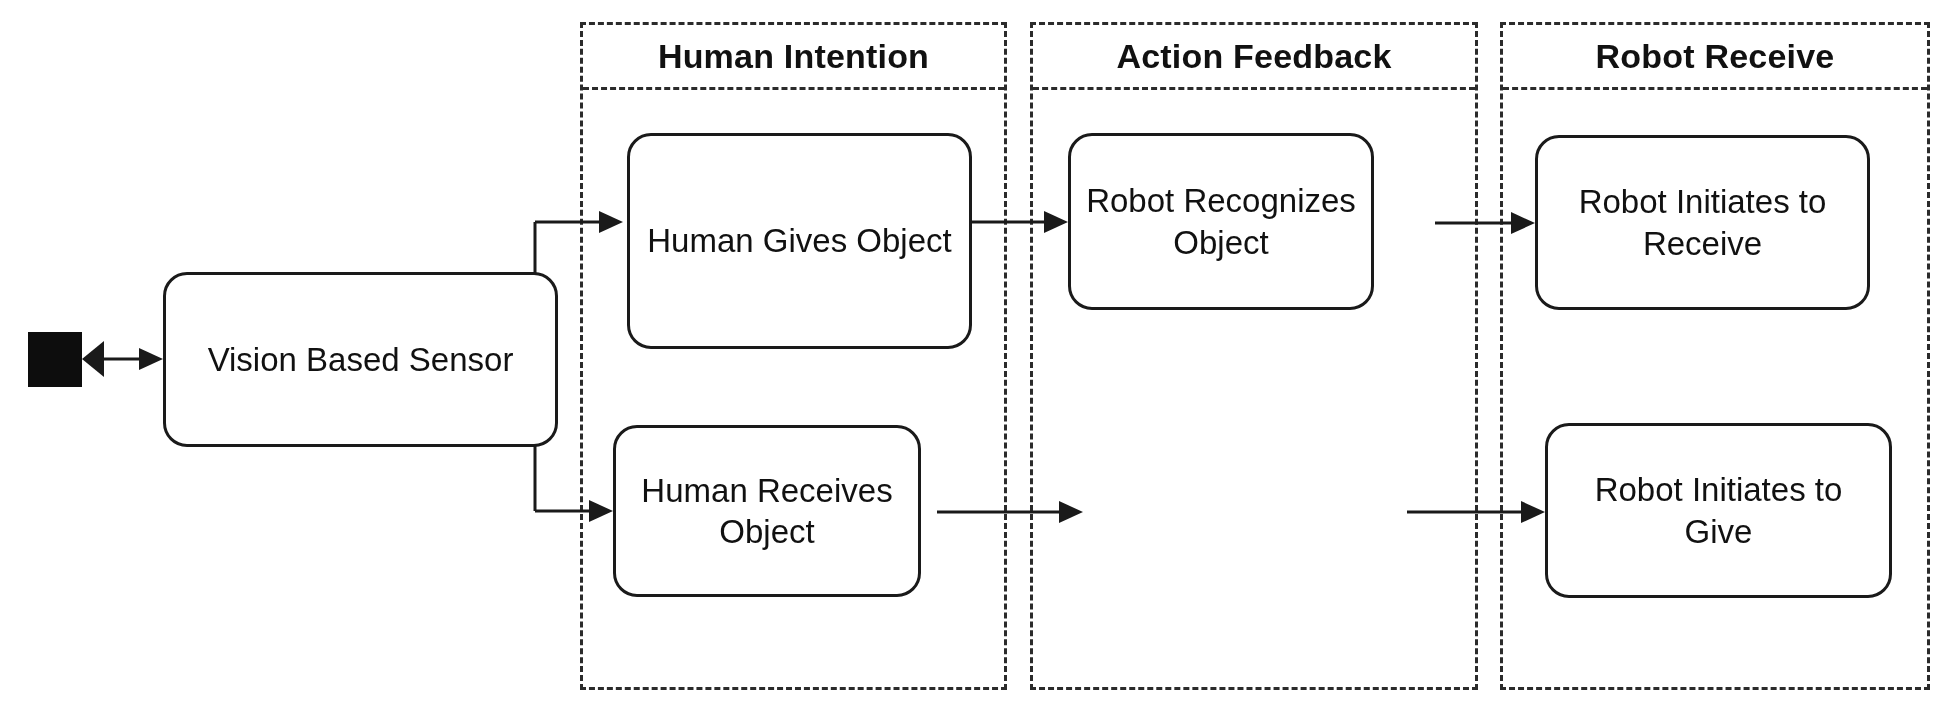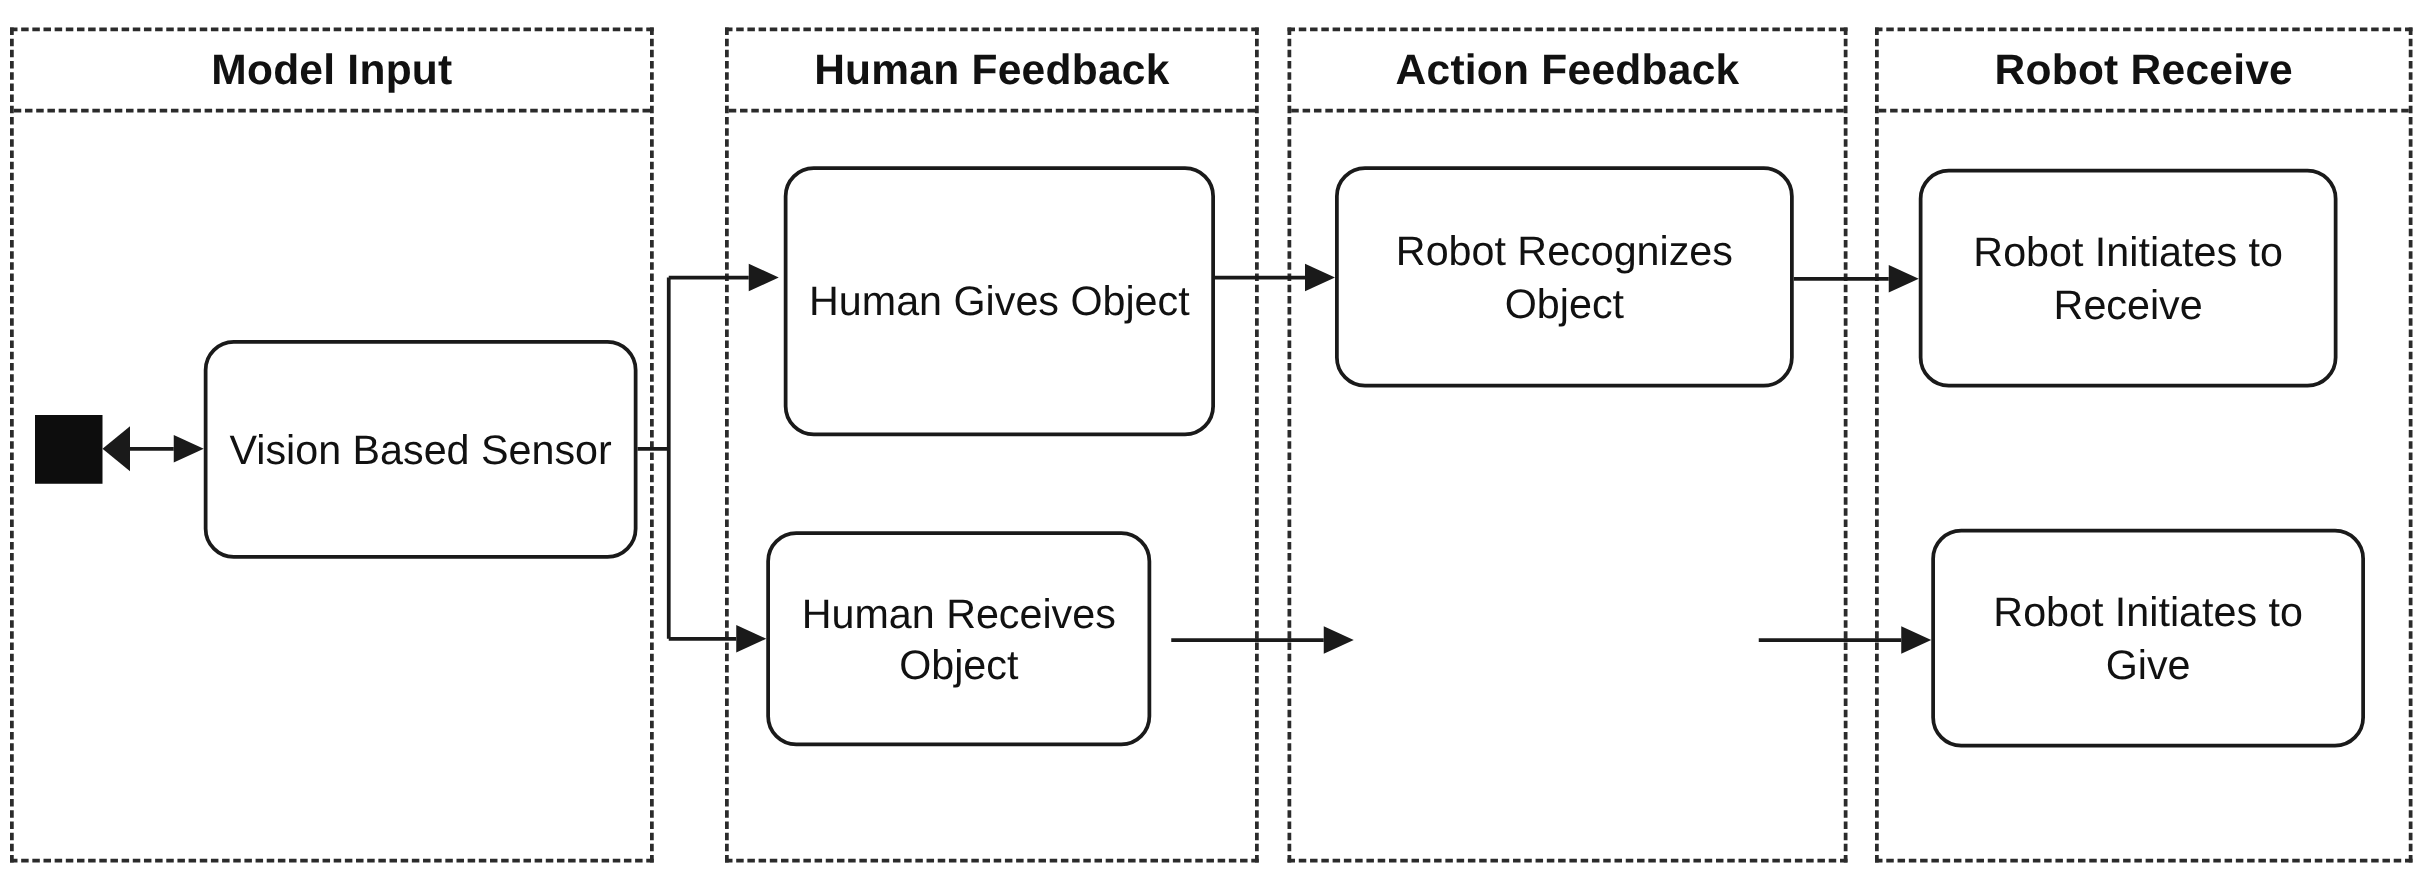--- a/index.html
+++ b/index.html
@@ -62,43 +62,40 @@
   }
   .camera-square {
     position: absolute;
     left: 28px;
     top: 332px;
     width: 54px;
     height: 55px;
     background: #0d0d0d;
   }
   
-  #node-vision          { left: 163px;  top: 272px; width: 347px; height: 175px; }
+  #node-vision          { left: 163px;  top: 272px; width: 395px; height: 175px; }
   #node-human-gives     { left: 627px;  top: 133px; width: 345px; height: 216px; }
   #node-human-receives  { left: 613px;  top: 425px; width: 308px; height: 172px; }
-  #node-robot-recognizes{ left: 1068px; top: 133px; width: 367px; height: 177px; }
+  #node-robot-recognizes{ left: 1068px; top: 133px; width: 306px; height: 177px; }
   #node-robot-detects   { left: 1083px; top: 425px; width: 324px; height: 173px; }
   #node-robot-receive   { left: 1535px; top: 135px; width: 335px; height: 175px; }
   #node-robot-give      { left: 1545px; top: 423px; width: 347px; height: 175px; }
   
   #col-model-input     { left: 8px;    width: 515px; }
   #col-human-intention { left: 580px;  width: 427px; }
   #col-model-feedback  { left: 1030px; width: 448px; }
   #col-robot-action    { left: 1500px; width: 430px; }
 </style>
 </head>
 <body>
 
 <div class="canvas">
 
-  <div class="column" id="col-model-input">
-    <div class="column-title">Model Input</div>
-  </div>
   <div class="column" id="col-human-intention">
-    <div class="column-title">Human Feedback</div>
+    <div class="column-title">Human Intention</div>
   </div>
   <div class="column" id="col-model-feedback">
     <div class="column-title">Action Feedback</div>
   </div>
   <div class="column" id="col-robot-action">
     <div class="column-title">Robot Receive</div>
   </div>
 
   <svg class="connectors" viewBox="0 0 1939 714">
     <g stroke="#1a1a1a" stroke-width="3" fill="#1a1a1a">

